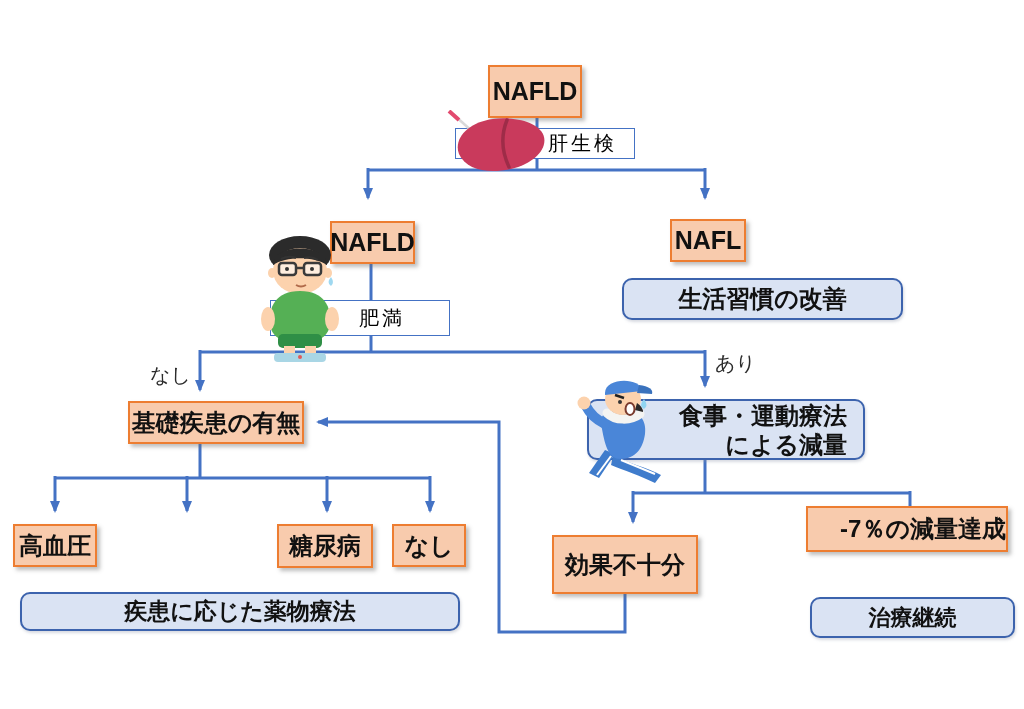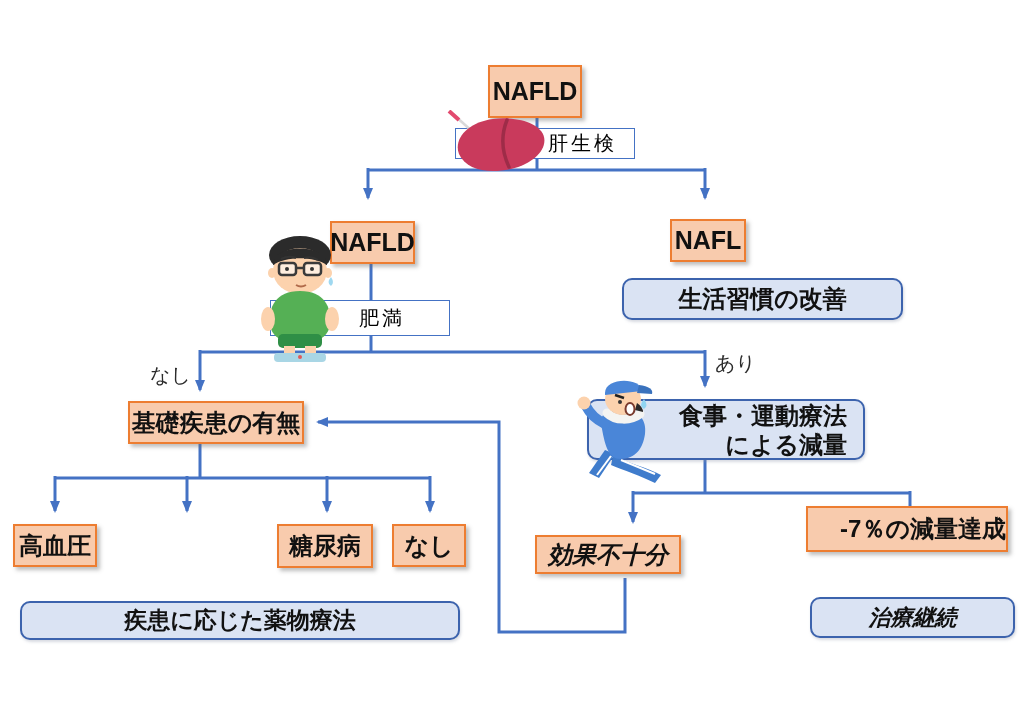--- a/index.html
+++ b/index.html
@@ -13,21 +13,21 @@
   .box-orange{background:#F8CBAD;border:2px solid #ED7D31;
     box-shadow:3px 3px 4px rgba(110,110,110,.45);font-weight:bold;}
   .box-blue{background:#DAE3F3;border:2px solid #3C63AD;border-radius:10px;
     font-weight:bold;box-shadow:1px 2px 3px rgba(140,150,170,.35);}
   .box-white{background:#ffffff;border:1.5px solid #4472C4;color:#000000;
     justify-content:flex-start;}
   .flow-label{position:absolute;z-index:2;font-size:20px;color:#2b2b2b;}
   .illus{position:absolute;z-index:3;}
   .fs25{font-size:25px;}
   .fs24{font-size:24px;}
-  .fs23{font-size:23px;margin-top:9px;}
+  .fs23{font-size:23px;}
   .fs22{font-size:22px;}
   .fs20{font-size:20px;letter-spacing:3px;}
   .diet-text{display:flex;flex-direction:column;align-items:flex-end;
     width:100%;padding-right:16px;box-sizing:border-box;line-height:29px;}
 </style>
 </head>
 <body>
 
 <div id="canvas">
 
@@ -155,24 +155,24 @@
     <span>糖尿病</span>
   </div>
   <div class="box box-orange fs24" style="left:392px;top:524px;width:74px;height:43px;">
     <span>なし</span>
   </div>
 
   <div class="box box-blue fs23" style="left:20px;top:592px;width:440px;height:39px;">
     <span>疾患に応じた薬物療法</span>
   </div>
 
-  <div class="box box-orange fs24" style="left:535px;top:535px;width:146px;height:39px;font-style:italic;">
+  <div class="box box-orange fs24" style="left:552px;top:535px;width:146px;height:59px;">
     <span>効果不十分</span>
   </div>
   <div class="box box-orange fs24" style="left:806px;top:506px;width:202px;height:46px;justify-content:flex-end;">
     <span>-7％の減量達成</span>
   </div>
 
-  <div class="box box-blue fs22" style="left:810px;top:597px;width:205px;height:41px;font-style:italic;">
+  <div class="box box-blue fs22" style="left:810px;top:597px;width:205px;height:41px;">
     <span>治療継続</span>
   </div>
 
 </div>
 
 </body></html>

